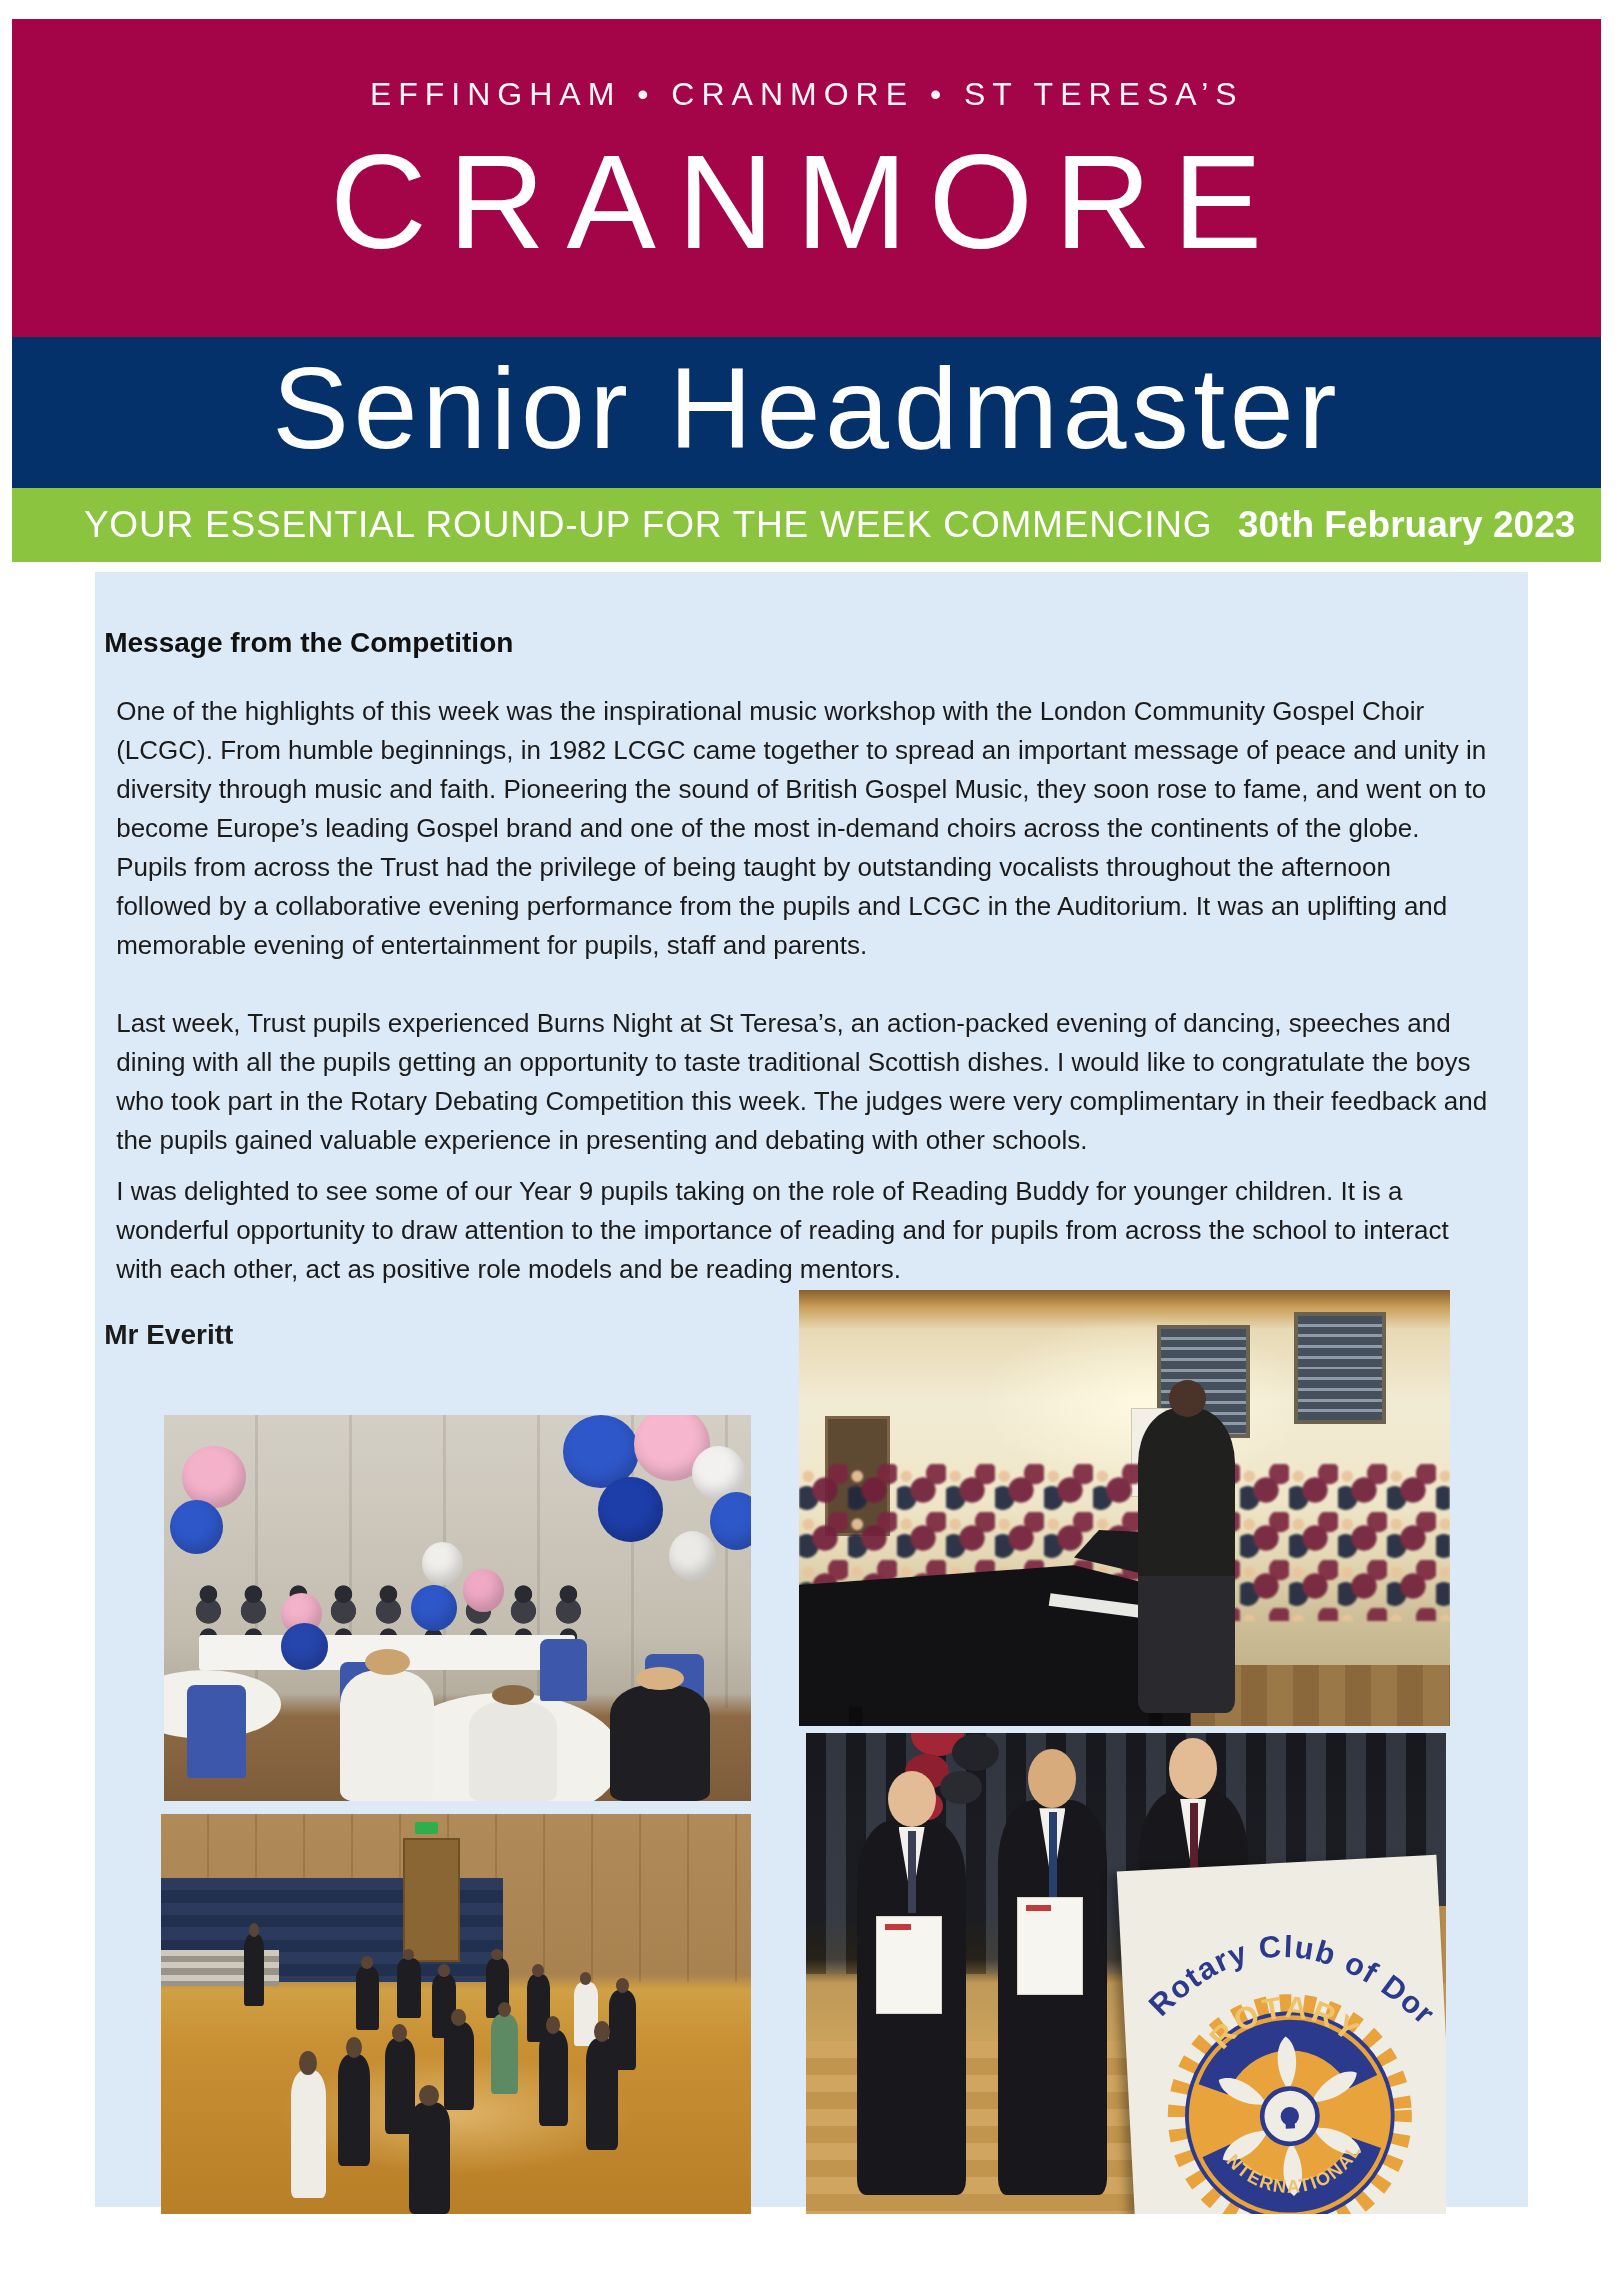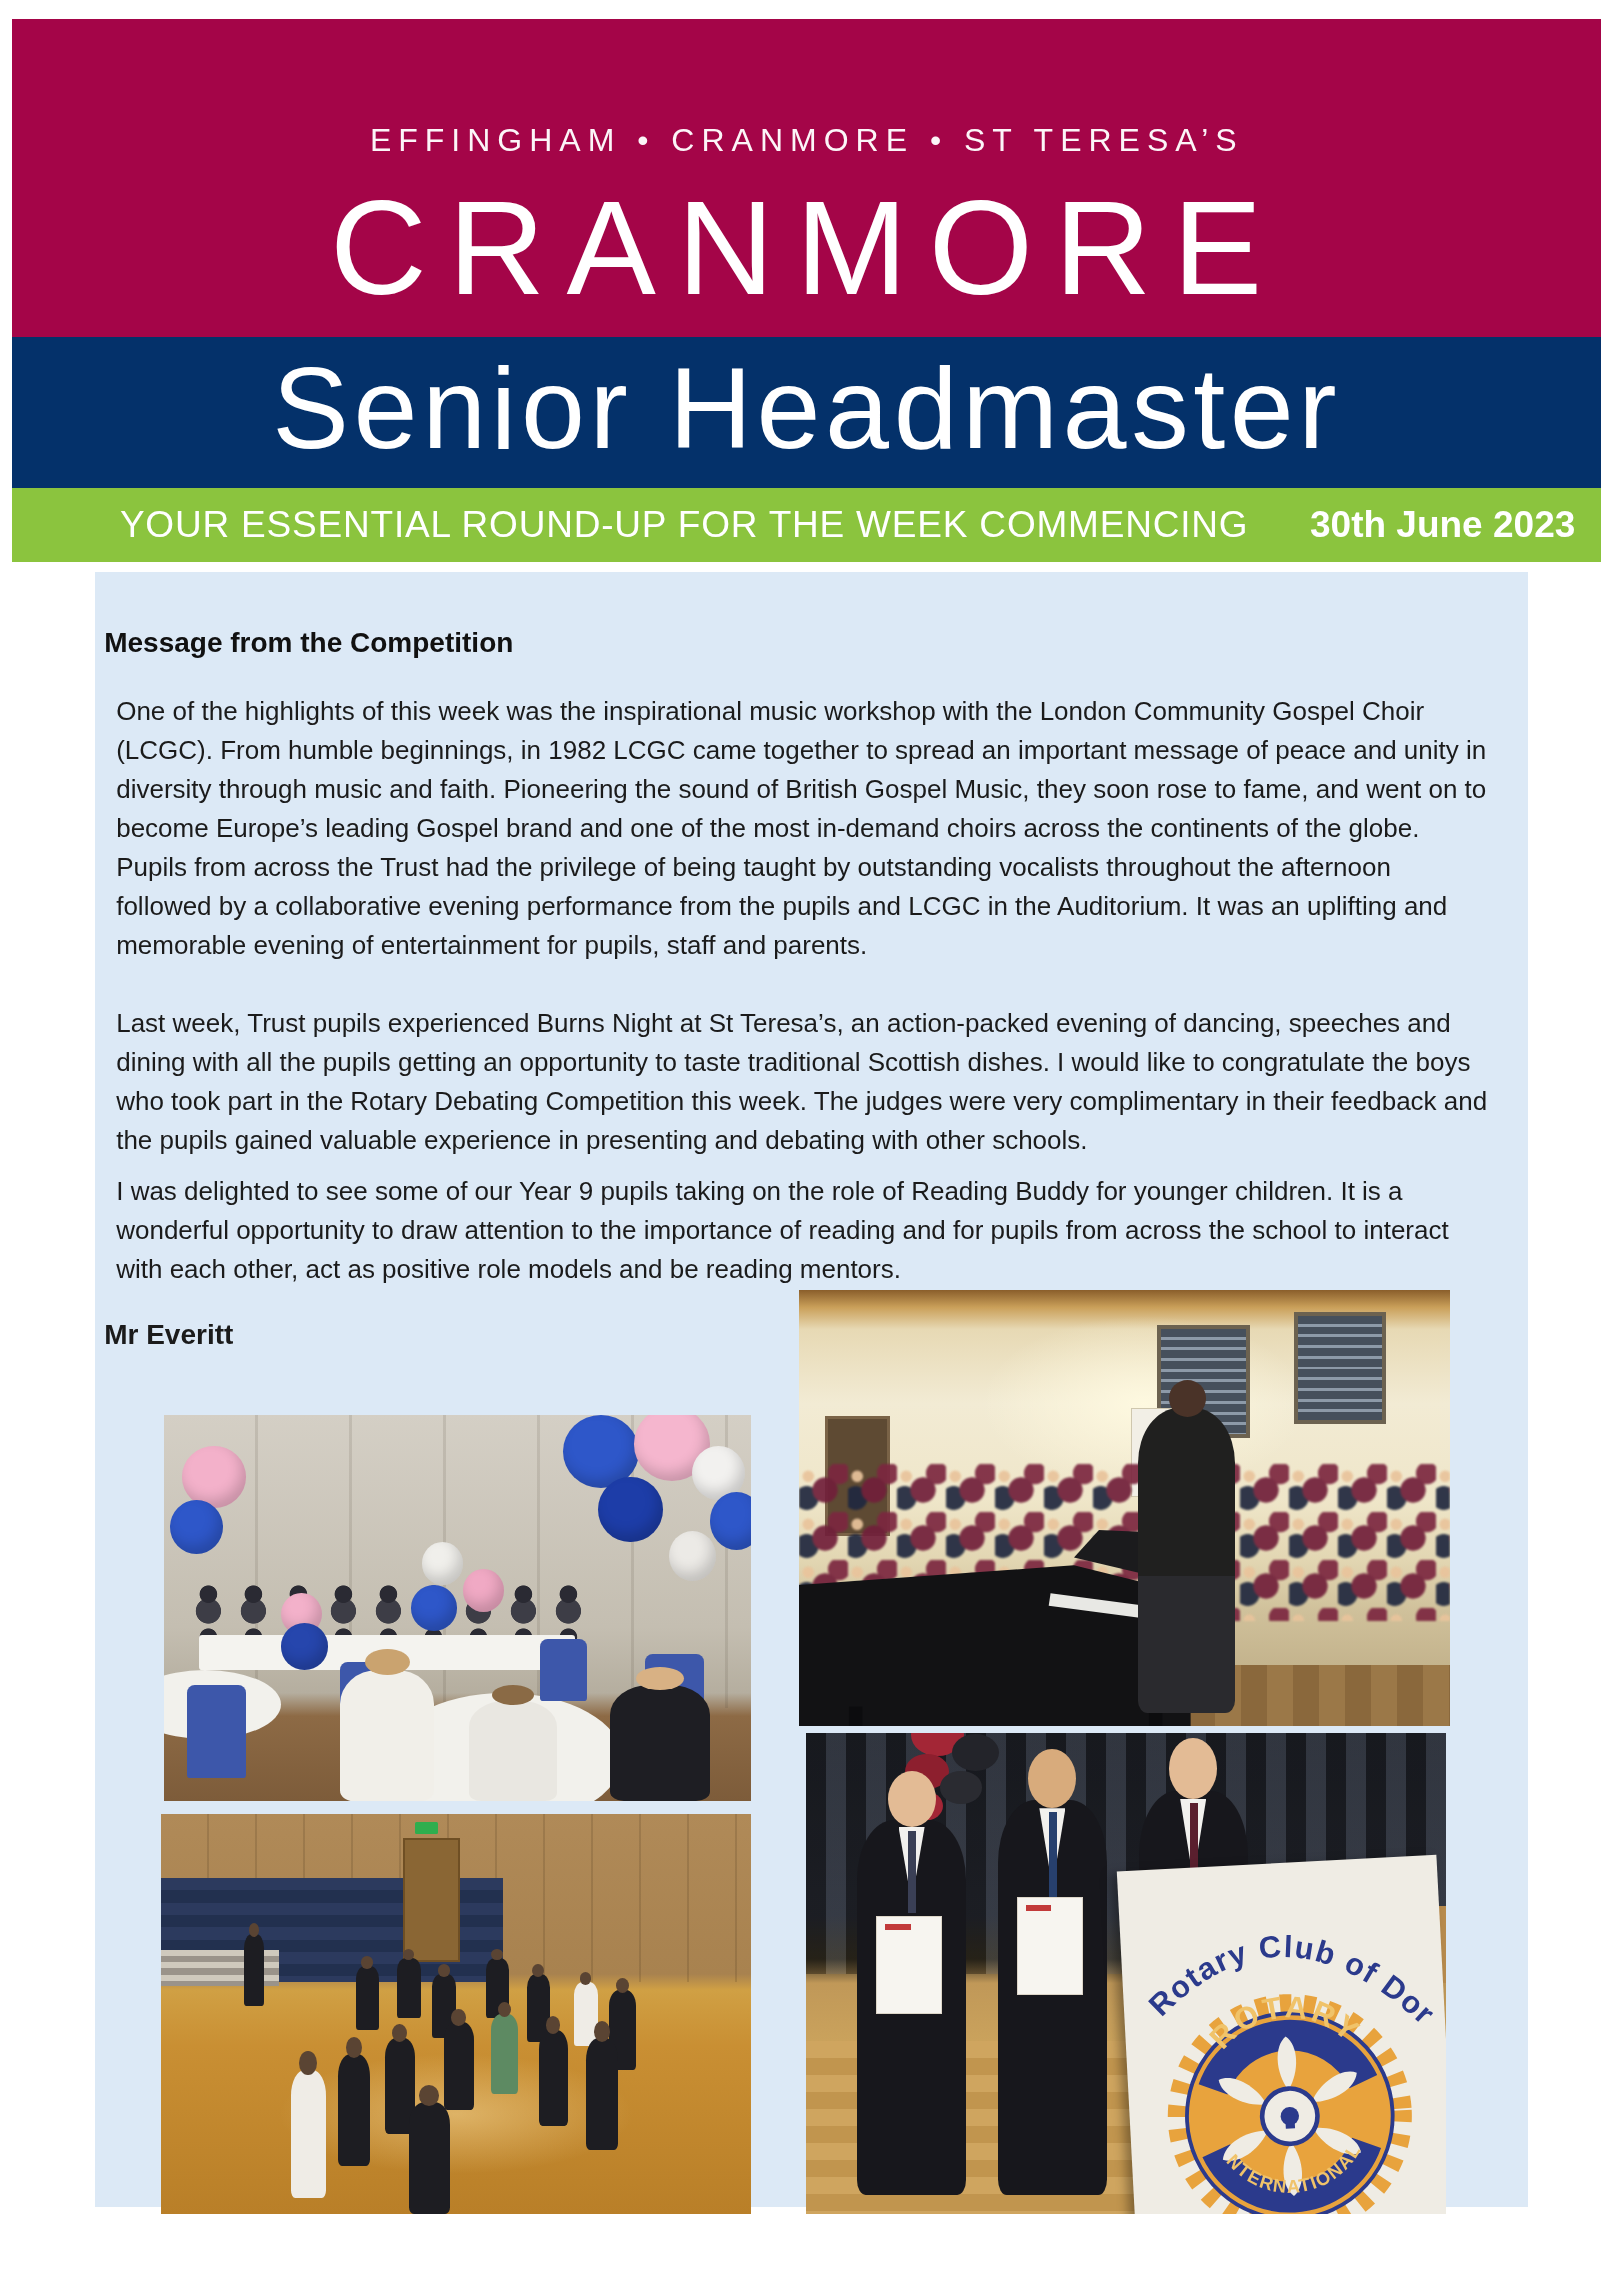--- a/index.html
+++ b/index.html
@@ -3,21 +3,21 @@
 <meta charset="utf-8">
 <style>
   html,body{margin:0;padding:0;background:#ffffff;}
   .page{position:relative;width:1624px;height:2295px;background:#ffffff;overflow:hidden;
         font-family:"Liberation Sans","DejaVu Sans",sans-serif;}
 
   
   .masthead{position:absolute;left:12.3px;top:19px;width:1589px;}
   .band{width:100%;}
   .band-maroon{height:318px;background:#A40548;text-align:center;color:#ffffff;}
-  .trust-line{padding-top:103px;font-size:32px;letter-spacing:7px;font-weight:300;
+  .trust-line{padding-top:57px;font-size:32px;letter-spacing:7px;font-weight:300;
               color:rgba(255,255,255,.96);white-space:nowrap;}
   .school-name{margin-top:21.5px;font-size:134px;line-height:1;letter-spacing:21.5px;
                font-weight:200;white-space:nowrap;}
   .band-navy{height:151px;background:#04316A;text-align:center;color:#ffffff;}
   .newsletter-title{padding-top:14px;font-size:115px;line-height:1;letter-spacing:4.6px;font-weight:200;}
   .band-green{height:74px;background:#8BC43E;display:flex;align-items:center;color:#ffffff;}
   .tagline{flex:1;text-align:center;font-size:37px;font-weight:300;letter-spacing:0.8px;
            padding-left:46px;white-space:nowrap;}
   .week-date{font-size:37px;font-weight:700;padding-right:26px;white-space:nowrap;}
 
@@ -131,21 +131,21 @@
   <header class="masthead">
     <div class="band band-maroon">
       <div class="trust-line">EFFINGHAM  •  CRANMORE  •  ST TERESA’S</div>
       <div class="school-name">CRANMORE</div>
     </div>
     <div class="band band-navy">
       <div class="newsletter-title">Senior Headmaster</div>
     </div>
     <div class="band band-green">
       <div class="tagline">YOUR ESSENTIAL ROUND-UP FOR THE WEEK COMMENCING</div>
-      <div class="week-date">30th June 2023</div>
+      <div class="week-date">30th February 2023</div>
     </div>
   </header>
 
   <main class="content-panel">
     <div class="article">
       <h2>Message from the Competition</h2>
       <p class="para gap-after">One of the highlights of this week was the inspirational music workshop with the London Community Gospel Choir (LCGC). From humble beginnings, in 1982 LCGC came together to spread an important message of peace and unity in diversity through music and faith. Pioneering the sound of British Gospel Music, they soon rose to fame, and went on to become Europe’s leading Gospel brand and one of the most in-demand choirs across the continents of the globe. Pupils from across the Trust had the privilege of being taught by outstanding vocalists throughout the afternoon followed by a collaborative evening performance from the pupils and LCGC in the Auditorium. It was an uplifting and memorable evening of entertainment for pupils, staff and parents.</p>
       <p class="para">Last week, Trust pupils experienced Burns Night at St Teresa’s, an action-packed evening of dancing, speeches and dining with all the pupils getting an opportunity to taste traditional Scottish dishes. I would like to congratulate the boys who took part in the Rotary Debating Competition this week. The judges were very complimentary in their feedback and the pupils gained valuable experience in presenting and debating with other schools.</p>
       <p class="para">I was delighted to see some of our Year 9 pupils taking on the role of Reading Buddy for younger children. It is a wonderful opportunity to draw attention to the importance of reading and for pupils from across the school to interact with each other, act as positive role models and be reading mentors.</p>
       <p class="signoff">Mr Everitt</p>

